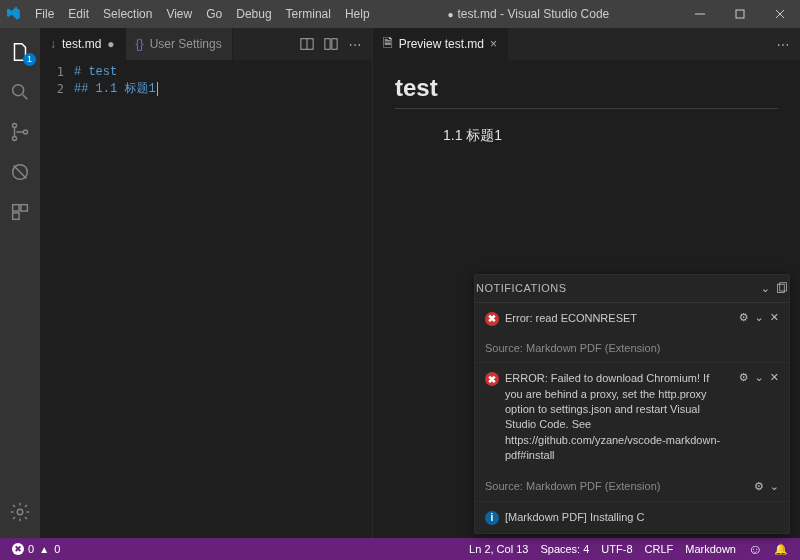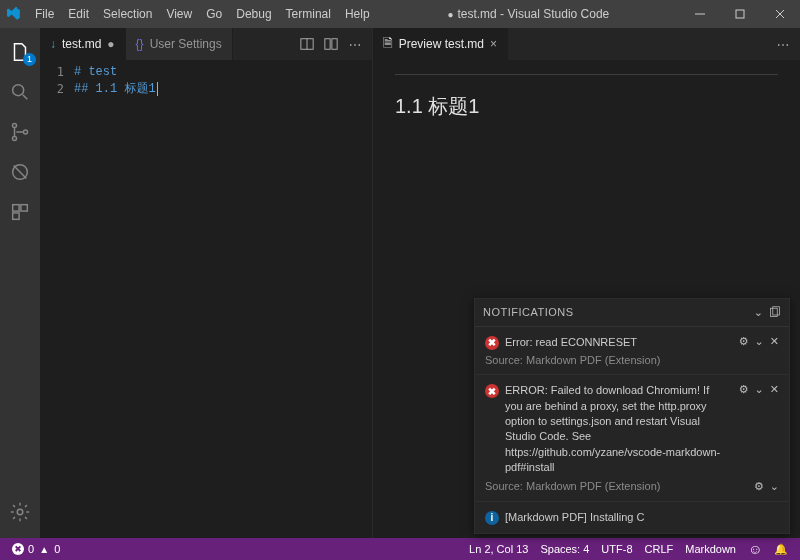--- a/index.html
+++ b/index.html
@@ -39,39 +39,39 @@
   .code { flex:1;font-family:Liberation Mono, monospace; }
   .code div { height:17px; line-height:17px; }
   .tok-header { color:#569cd6; }
   .cursor { display:inline-block; width:1px; height:14px; background:#aeafad; vertical-align:middle; margin-left:1px; }
 
   .editor-right { flex:1; background:#1e1e1e; border-left:1px solid #2a2a2a; display:flex; flex-direction:column; position:relative; }
   .tabs-row-right { height:32px; background:#252526; display:flex; align-items:stretch; }
   .preview-body { padding: 14px 22px; color:#d4d4d4; }
   .preview-body h1 { font-size:24px; font-weight:600; margin-bottom:6px; color:#e8e8e8; }
   .preview-rule { border:none; border-bottom:1px solid #3e3e3e; margin-bottom:18px; }
-  .preview-body .h2 { font-size:20px; color:#e0e0e0; }
+  .preview-body .h2 { font-size:14px; color:#e0e0e0;margin-left:48px; }
 
   
   .notif-panel {
     position:absolute; right:10px; bottom:4px; width:316px;
     background:#252526; border:1px solid #2d2d30; box-shadow:0 2px 10px rgba(0,0,0,.5);
     display:flex; flex-direction:column;
   }
-  .notif-header { height:28px; display:flex; align-items:center; padding:0 8px; font-size:11px; color:#bbb; border-bottom:1px solid #333; }
+  .notif-header { height:28px; display:flex; align-items:center; padding:0 1px; font-size:11px; color:#bbb; border-bottom:1px solid #333; }
   .notif-header .label { letter-spacing:.5px; }
   .notif-header .right { margin-left:auto; display:flex; gap:6px; align-items:center; color:#bbb; }
   .notif-item { padding:8px 10px 8px 10px; border-bottom:1px solid #2e2e2e; font-size:11px; color:#ccc; }
   .notif-line { display:flex; align-items:flex-start; gap:6px; }
   .notif-msg { flex:1; line-height:1.4; }
   .notif-actions { display:flex; gap:6px; color:#bbb; margin-left:4px; }
   .notif-circle { width:14px; height:14px; border-radius:7px; display:flex; align-items:center; justify-content:center; flex:0 0 14px; margin-top:1px; }
   .notif-err { background:#c33; color:#fff; font-size:10px; font-weight:bold; }
   .notif-info { background:#0e639c; color:#fff; font-size:10px; font-weight:bold; }
-  .notif-source { color:#8a8a8a; margin-top:4px; display:flex; align-items:center; }
+  .notif-source { color:#8a8a8a; margin-top:16px; display:flex; align-items:center; }
   .notif-source .right { margin-left:auto; display:flex; gap:6px; color:#bbb; }
 
   
   .status-bar { height:22px; background:#68217a; display:flex; align-items:center; font-size:11px; color:#fff; padding:0 6px; }
   .status-bar .item { padding:0 6px; display:flex; align-items:center; gap:4px; }
   .status-bar .spacer { flex:1; }
   .circle { width:12px; height:12px; border-radius:6px; display:flex; align-items:center; justify-content:center; font-size:9px; }
   .circle.err { background:#fff; color:#68217a; }
   .circle.warn::before { content:"▲"; color:#fff; font-size:10px; }
   .smiley::before { content:"☺"; font-size:14px; }
@@ -212,20 +212,21 @@
           <div class="tab active">
             <span class="icon">🗎</span>
             <span>Preview test.md</span>
             <span class="close">×</span>
           </div>
           <div class="tabs-actions">
             <div class="small-icon">⋯</div>
           </div>
         </div>
         <div class="preview-body">
+          <h1>test</h1>
           <hr class="preview-rule">
           <div class="h2">1.1 标题1</div>
         </div>
 
         <div class="notif-panel">
           <div class="notif-header">
             <span class="label">NOTIFICATIONS</span>
             <div class="right">
               <span>⌄</span>
               <span>

